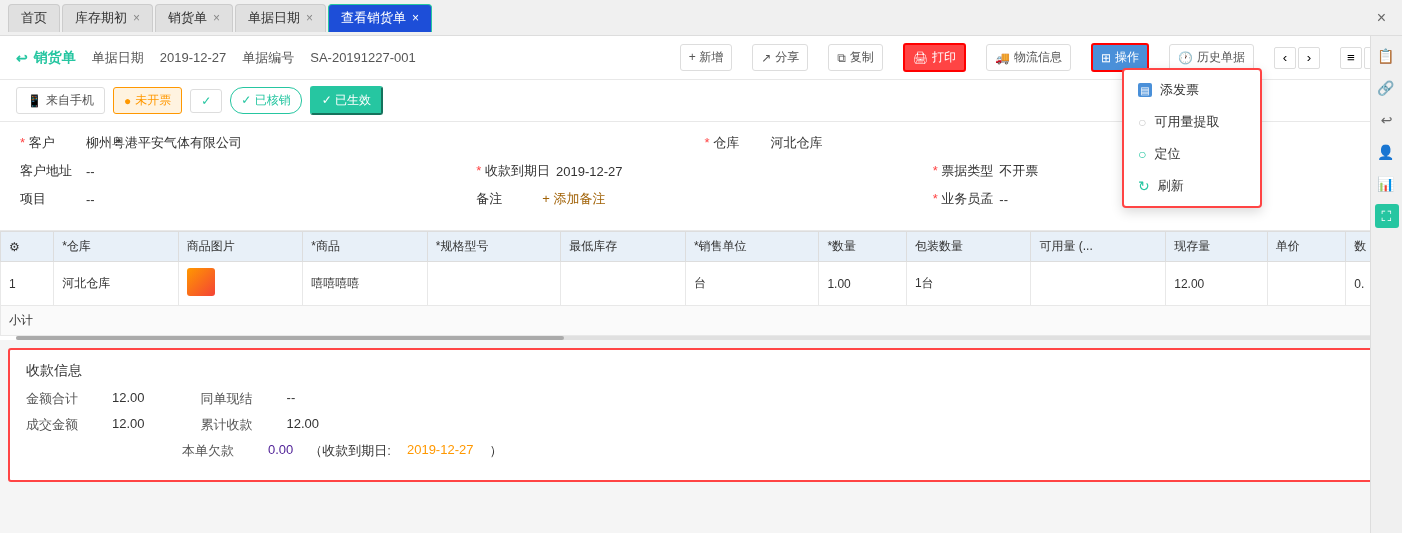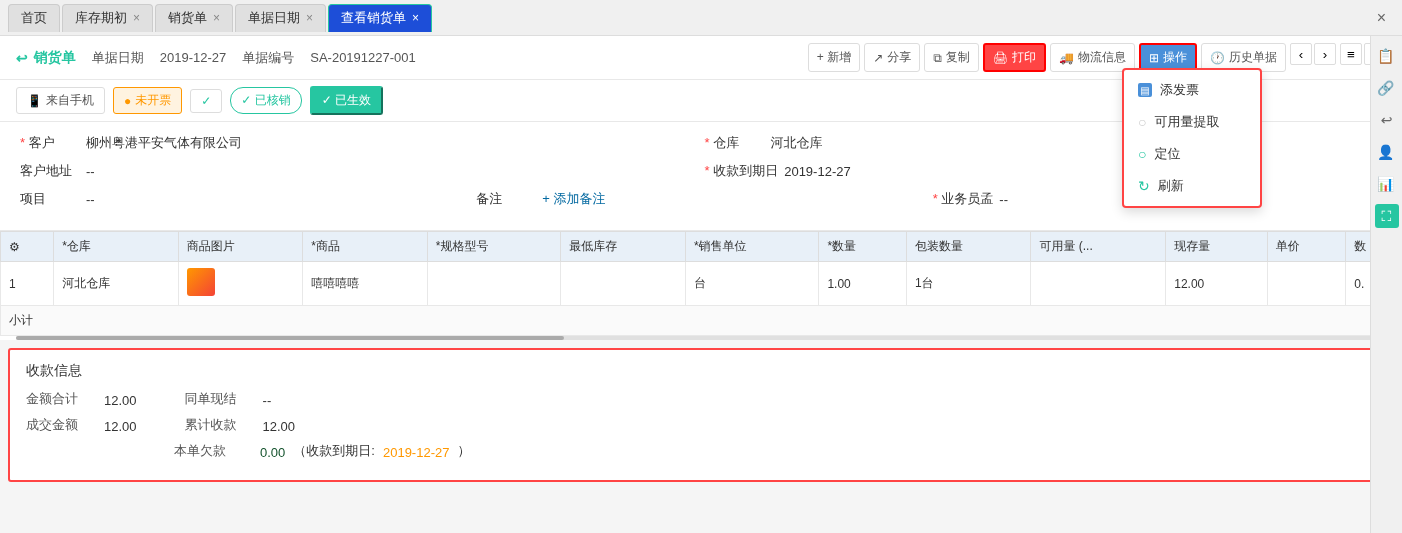--- a/index.html
+++ b/index.html
@@ -16,63 +16,63 @@
     .tab-close { font-size: 12px; color: #888; cursor: pointer; }
     .tab.highlight .tab-close { color: #fff; }
     .close-x { margin-left: auto; font-size: 16px; cursor: pointer; color: #666; padding: 0 8px; }
 
     
     .doc-header {
       display: flex; align-items: center; background: #fff; border-bottom: 1px solid #e8e8e8; padding: 0 16px; height: 44px; gap: 16px;
     }
     .doc-title { display: flex; align-items: center; gap: 6px; color: #26c6a1; font-size: 14px; font-weight: bold; }
     .doc-meta { display: flex; align-items: center; gap: 16px; font-size: 13px; color: #555; }
-    .doc-actions { margin-left: auto; display: flex; gap: 4px; }
+    .doc-actions { margin-left: auto; display: flex; align-items: center; gap: 20px; }
     .action-btn { display: flex; align-items: center; gap: 4px; padding: 4px 8px; border: 1px solid #ddd; border-radius: 3px; background: #fff; cursor: pointer; font-size: 12px; color: #555; }
     .action-btn.active-tab { background: #4a90d9; color: #fff; border-color: #4a90d9; }
     .action-btn.highlighted { background: #ff4444; color: #fff; border-color: #ff4444; border: 2px solid #ff0000; }
     .btn-green { background: #26c6a1; color: #fff; border-color: #26c6a1; border-radius: 3px; padding: 4px 10px; cursor: pointer; font-size: 12px; }
     .btn-outline-green { background: #fff; color: #26c6a1; border: 1px solid #26c6a1; border-radius: 13px; padding: 4px 10px; cursor: pointer; font-size: 12px; }
 
     
     .toolbar {
       display: flex; align-items: center; background: #fff; border-bottom: 1px solid #e8e8e8; padding: 6px 16px; gap: 8px;
     }
     .toolbar-btn { display: flex; align-items: center; gap: 4px; padding: 4px 10px; border: 1px solid #ddd; border-radius: 3px; background: #fff; cursor: pointer; font-size: 12px; color: #555; }
     .badge-orange { background: #fff3e0; color: #ff9800; border: 1px solid #ff9800; }
 
     
     .form-area { background: #fff; padding: 12px 20px; border-bottom: 1px solid #e8e8e8; }
     .form-row { display: flex; align-items: center; margin-bottom: 10px; gap: 7px; }
     .form-field { display: flex; align-items: center; flex: 1; gap: 6px; }
     .form-label { color: #333; font-size: 13px; min-width: 60px; }
     .form-label.required::before { content: '* '; color: #f44; }
     .form-value { color: #333; font-size: 13px; }
-    .form-link { color: #0369a1; cursor: pointer; font-size: 13px; }
+    .form-link { color: #a16207; cursor: pointer; font-size: 13px; }
 
     
     .table-container { background: #fff; }
     .data-table { width: 100%; border-collapse: collapse; font-size: 12px; }
     .data-table th { background: #e8f0f8; border: 1px solid #ddd; padding: 6px 8px; text-align: left; font-weight: normal; white-space: nowrap; }
     .data-table td { border: 1px solid #e8e8e8; padding: 6px 8px; white-space: nowrap; }
     .data-table tr:nth-child(even) td { background: #fafafa; }
     .data-table .subtotal td { background: #f5f5f5; }
     .gear-col { background: #e8f0f8; text-align: center; }
     .product-img { width: 28px; height: 28px; background: linear-gradient(135deg, #ff9800, #f44336); border-radius: 3px; display: inline-block; }
 
     
     .bottom-info { 
       display: flex; padding: 12px 16px; background: #fff; border: 2px solid #f44; margin: 8px; border-radius: 3px;
     }
     .info-section { flex: 1; }
     .info-title { font-weight: normal; margin-bottom: 10px; font-size: 14px; }
-    .info-row { display: flex; align-items: flex-end; margin-bottom: 8px; gap: 8px; }
+    .info-row { display: flex; align-items: flex-start; margin-bottom: 8px; gap: 16px; }
     .info-label { color: #555; min-width: 70px; font-size: 13px; }
     .info-value { font-size: 13px; color: #333; }
-    .info-value.red { color: #14532d; margin-left: 8px; }
+    .info-value.red { color: #4c1d95; }
     .info-value.orange-date { color: #ff9800; }
 
     
     .dropdown-overlay {
       position: absolute; top: 68px; right: 140px; background: #fff; border: 1px solid #ddd; border-radius: 4px; box-shadow: 0 4px 12px rgba(0,0,0,0.15); z-index: 1000; min-width: 140px; padding: 4px 0;
     }
     .dropdown-menu { border: 2px solid #f44; border-radius: 4px; }
     .dropdown-item { display: flex; align-items: center; padding: 7px 14px; cursor: pointer; gap: 8px; font-size: 13px; }
     .dot { width: 8px; height: 8px; border-radius: 50%; display: inline-block; }
     .dot-cyan { background: #26c6a1; }
@@ -203,20 +203,24 @@
       </div>
     </div>
     <div class="form-row">
       <div class="form-field">
         <span class="form-label">客户地址</span>
         <span class="form-value">--</span>
       </div>
       <div class="form-field">
         <span class="form-label required">收款到期日</span>
         <span class="form-value">2019-12-27</span>
+      </div>
+      <div class="form-field">
+        <span class="form-label required">票据类型</span>
+        <span class="form-value">不开票</span>
       </div>
     </div>
     <div class="form-row">
       <div class="form-field">
         <span class="form-label">项目</span>
         <span class="form-value">--</span>
       </div>
       <div class="form-field">
         <span class="form-label">备注</span>
         <span class="form-link">

